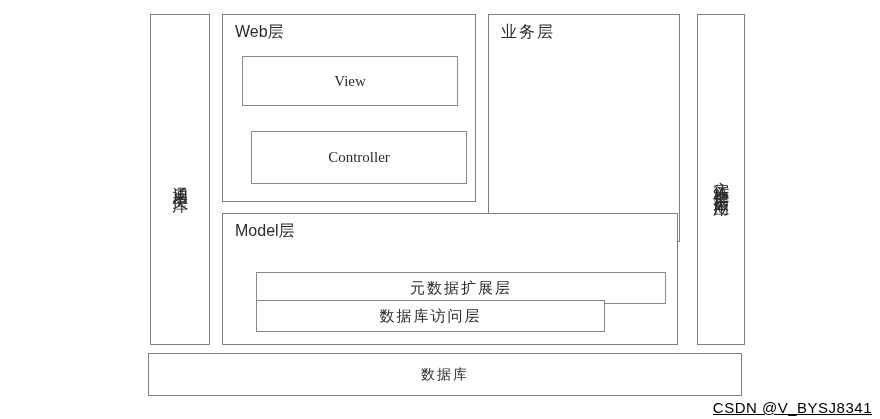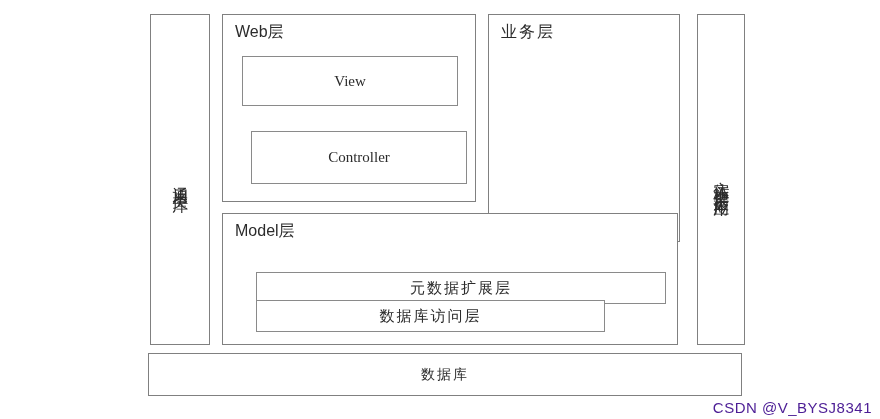--- a/index.html
+++ b/index.html
@@ -78,25 +78,26 @@
     letter-spacing: 2px;
     color: #2b2b2b;
     font-family: "DejaVu Sans", "Liberation Sans", sans-serif;
   }
   
   .watermark {
     position: absolute;
     right: 8px;
     bottom: 3px;
     font-size: 15px;
-    color: #4c1d95;
+    color: #000000;
     letter-spacing: 0.5px;
     white-space: nowrap;
     font-family: "Liberation Sans", "DejaVu Sans", sans-serif;
     user-select: none;
+    text-decoration: underline;
   }
 </style>
 </head>
 <body>
 
 <div id="canvas">
 
   <div class="box side-col" style="left:150px; top:14px; width:60px; height:331px;">
     <span class="vlabel">通用类库</span>
   </div>

